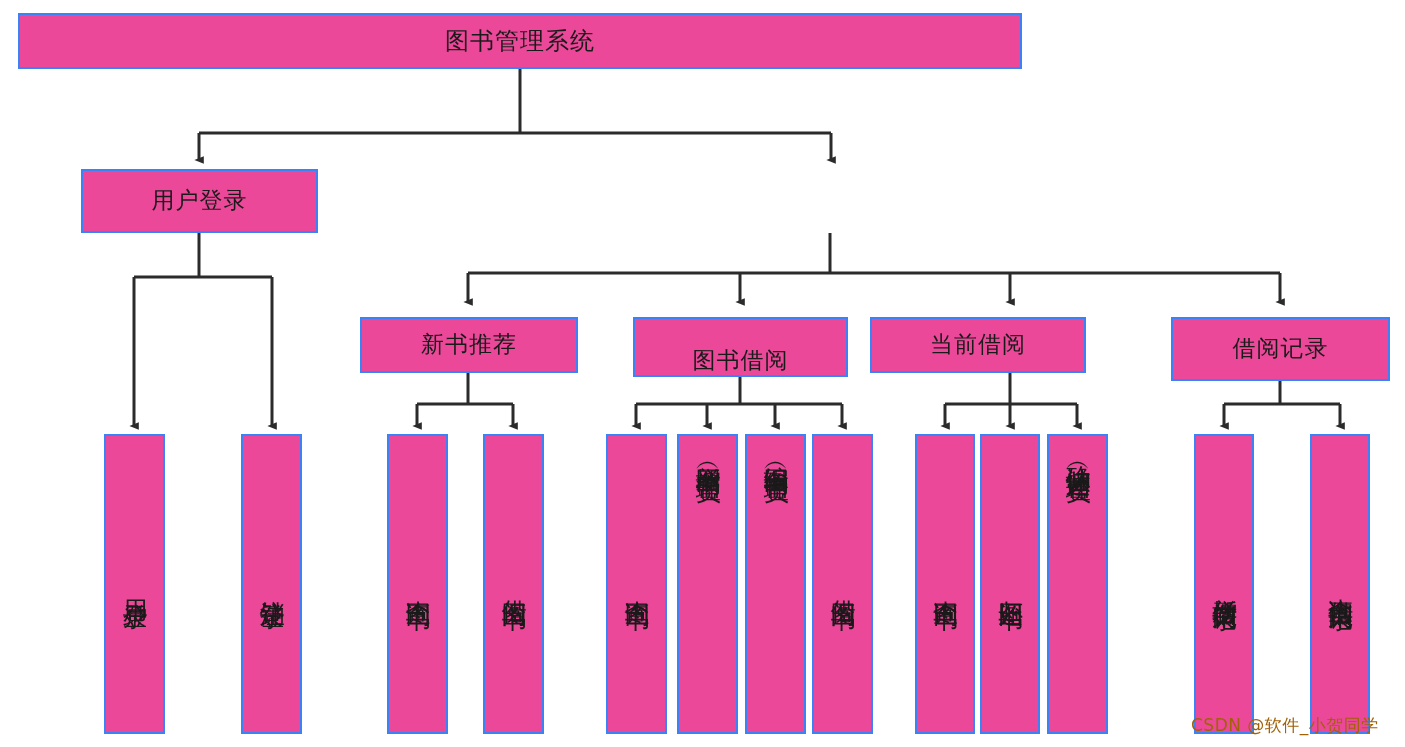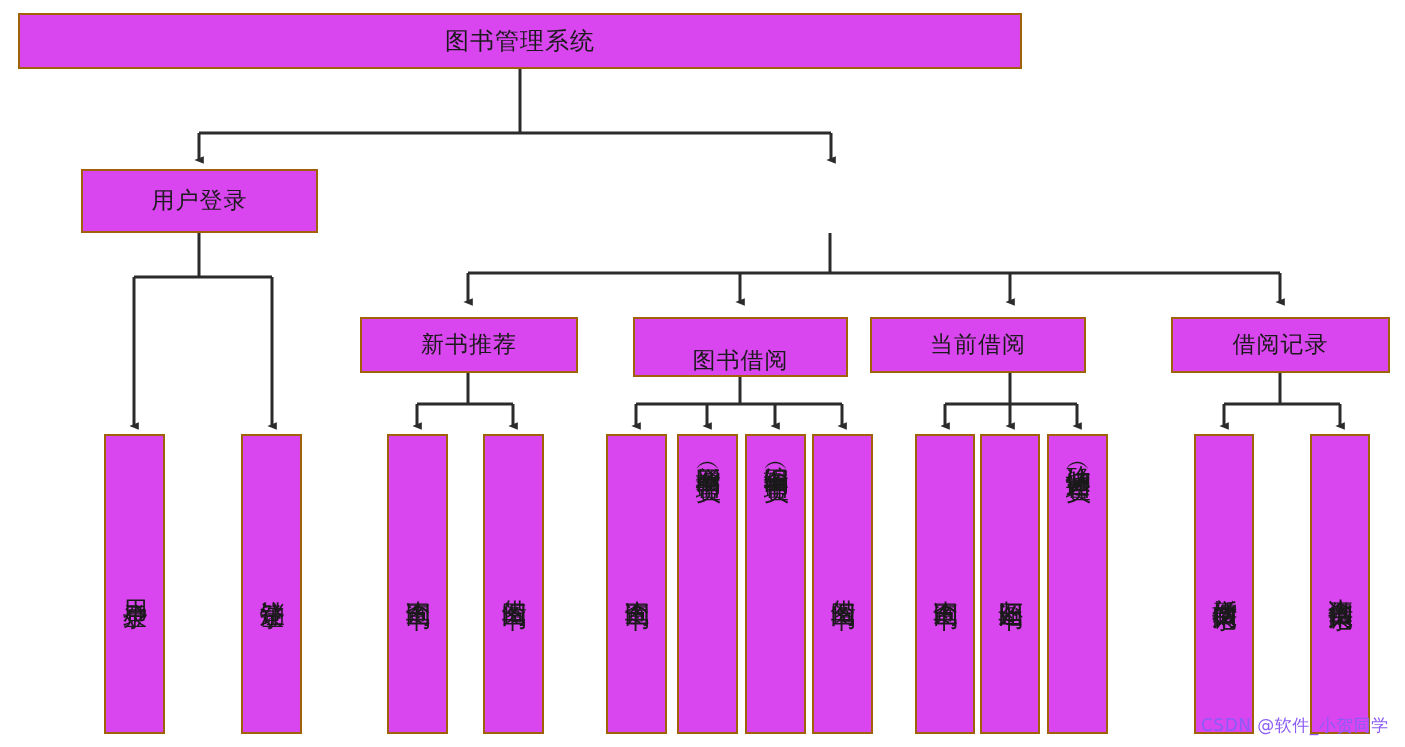--- a/index.html
+++ b/index.html
@@ -19,22 +19,22 @@
     position: absolute;
     left: 0;
     top: 0;
     width: 1405px;
     height: 747px;
     pointer-events: none;
   }
   .node {
     position: absolute;
     box-sizing: border-box;
-    border: 2px solid #a16207;
-    background: #d946ef;
+    border: 2px solid #3b82f6;
+    background: #ec4899;
     display: flex;
     align-items: center;
     justify-content: center;
     color: #1a1a1a;
   }
   .node.horiz .label {
     writing-mode: horizontal-tb;
     font-size: 23px;
     line-height: 1.2;
     letter-spacing: 1px;
@@ -54,26 +54,25 @@
     white-space: nowrap;
     display: block;
   }
   .node.vert.centered {
     align-items: center;
     padding-top: 0;
   }
   #root-node .label { font-size: 24px; }
   .watermark {
     position: absolute;
-    color: #8b5cf6;
+    color: #a16207;
     font-size: 17px;
     letter-spacing: 0.5px;
     white-space: nowrap;
     font-family: "DejaVu Sans", "Liberation Sans", sans-serif;
-    margin-left: 10px;
   }
 </style>
 </head>
 <body>
 
 <div id="canvas">
 
   <svg id="edges" viewBox="0 0 1405 747" xmlns="http://www.w3.org/2000/svg">
     <defs>
       <marker id="arrow" markerWidth="10" markerHeight="10" refX="4.2" refY="5" orient="auto" markerUnits="userSpaceOnUse">
@@ -138,21 +137,21 @@
   </div>
 
   <div class="node horiz" style="left:633px; top:317px; width:215px; height:60px;align-items:flex-end;">
     <span class="label">图书借阅</span>
   </div>
 
   <div class="node horiz" style="left:870px; top:317px; width:216px; height:56px;">
     <span class="label">当前借阅</span>
   </div>
 
-  <div class="node horiz" style="left:1171px; top:317px; width:219px; height:56px;">
+  <div class="node horiz" style="left:1171px; top:317px; width:219px; height:64px;">
     <span class="label">借阅记录</span>
   </div>
 
   <div class="node vert centered" style="left:104px; top:434px; width:61px; height:300px;">
     <span class="label">用户登录</span>
   </div>
 
   <div class="node vert centered" style="left:241px; top:434px; width:61px; height:300px;">
     <span class="label">注销登录</span>
   </div>

